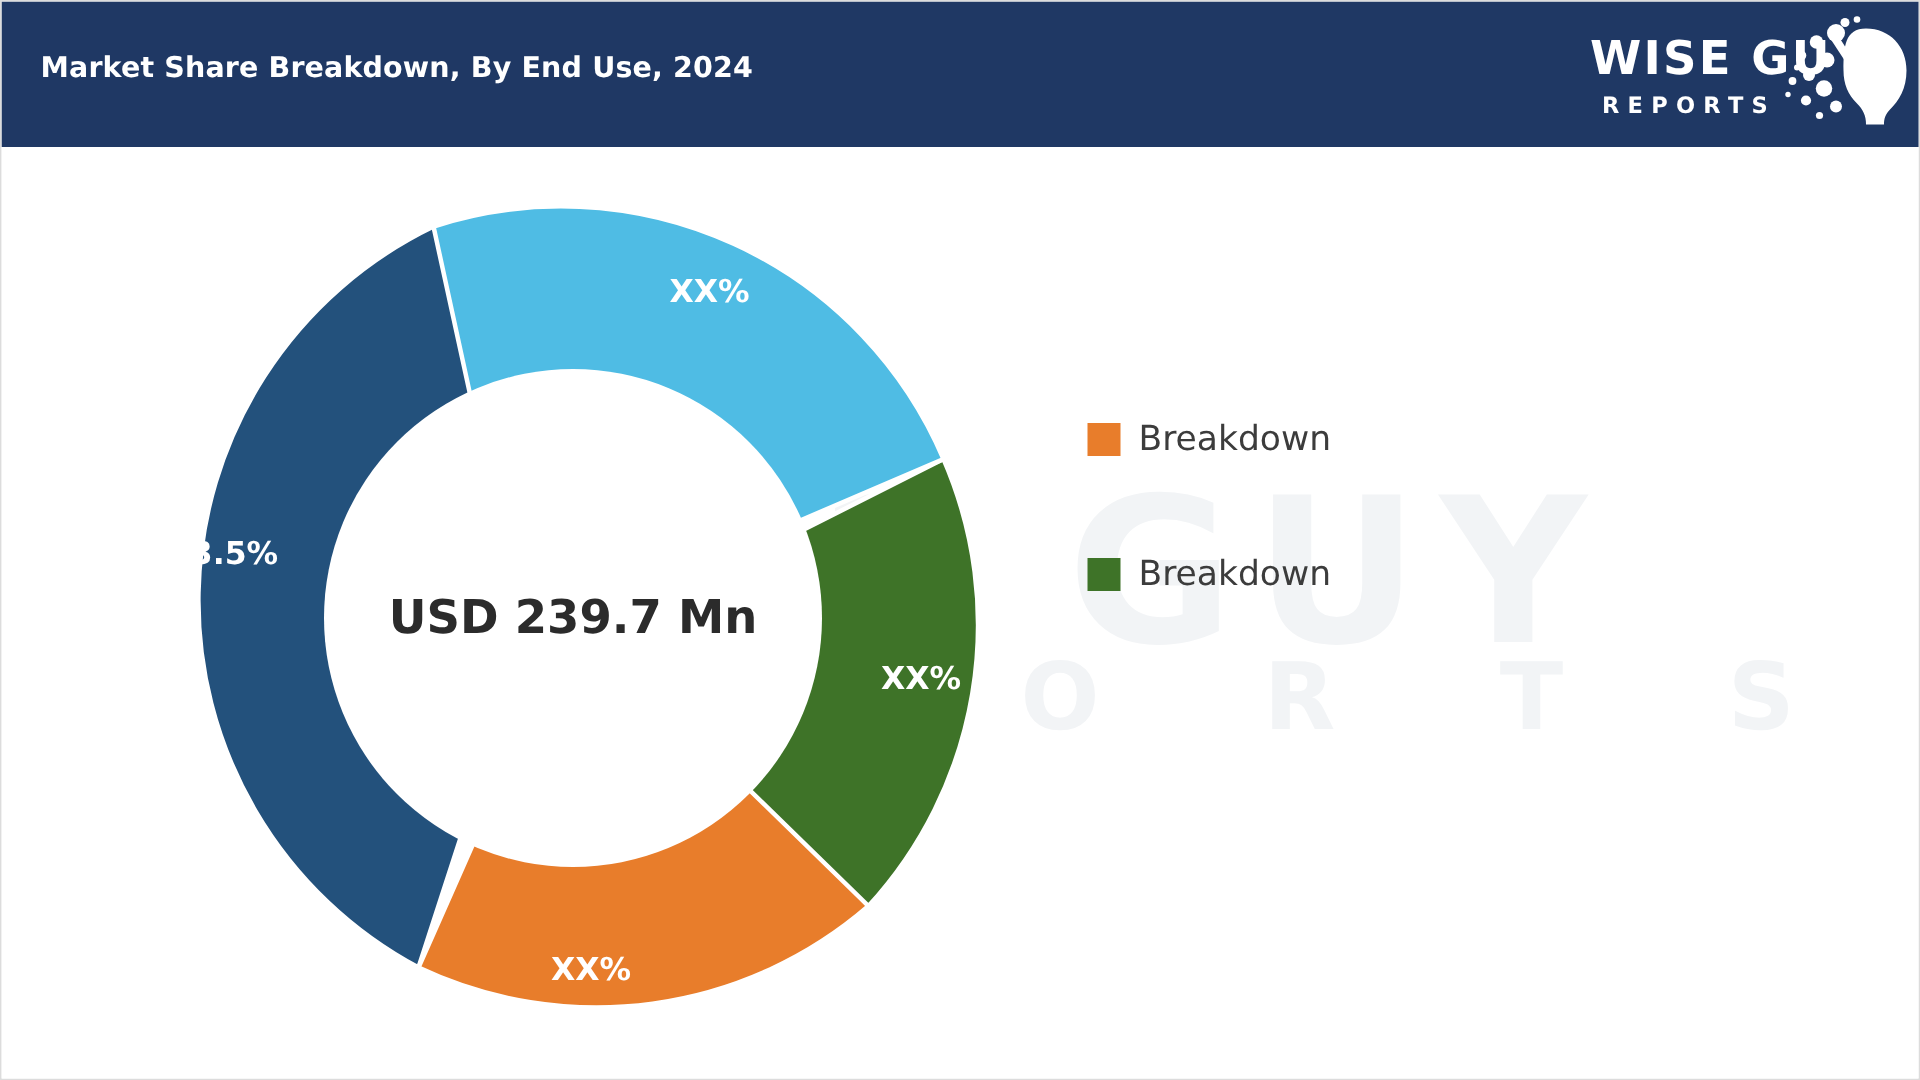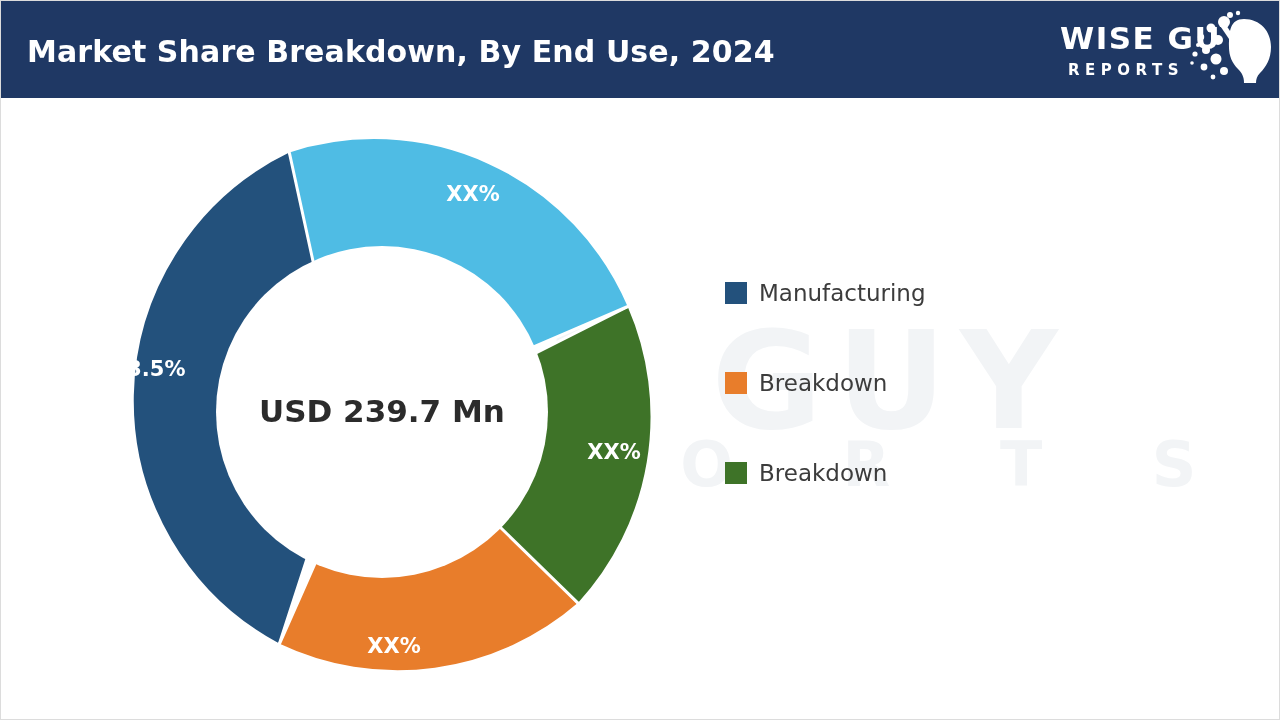--- a/index.html
+++ b/index.html
@@ -30,21 +30,21 @@
     top: 0;
     width: 1280px;
     height: 97px;
     background: #1f3864;
     overflow: hidden;
   }
   .header-title {
     position: absolute;
     left: 26px;
     top: 33px;
-    font-size: 30px;
+    font-size: 19px;
     font-weight: bold;
     color: #ffffff;
     letter-spacing: 0.1px;
     white-space: nowrap;
   }
   .logo {
     position: absolute;
     right: 8px;
     top: 6px;
     width: 215px;
@@ -209,24 +209,20 @@
 
       <text class="slice-label" x="613" y="361" text-anchor="middle">XX%</text>
 
       <text class="slice-label" x="472" y="103" text-anchor="middle">XX%</text>
 
       <text class="center-label" x="381" y="324" text-anchor="middle">USD 239.7 Mn</text>
     </svg>
 
     <div class="legend">
 
-      <div class="legend-item">
-        <span class="legend-swatch" style="background:#23517c"></span>
-        <span class="legend-label">Manufacturing</span>
-      </div>
 
       <div class="legend-item">
         <span class="legend-swatch" style="background:#e87d2b"></span>
         <span class="legend-label">Breakdown</span>
       </div>
 
       <div class="legend-item">
         <span class="legend-swatch" style="background:#3e7328"></span>
         <span class="legend-label">Breakdown</span>
       </div>

